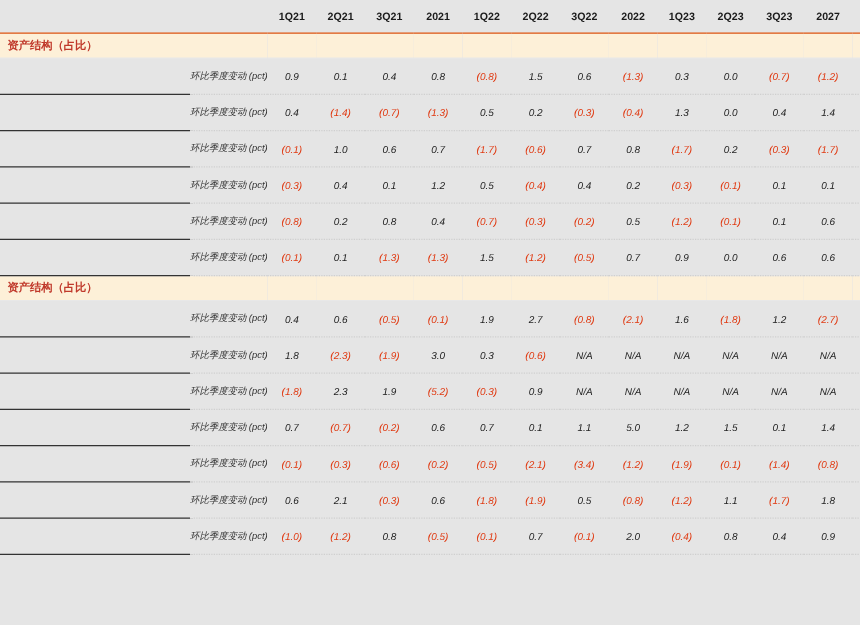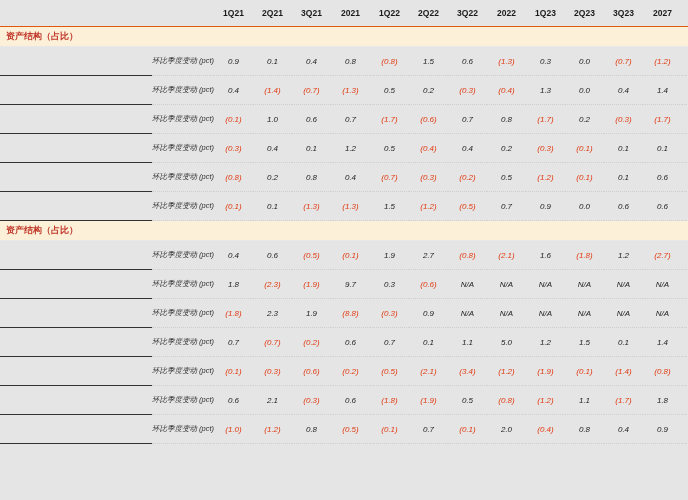--- a/index.html
+++ b/index.html
@@ -288,38 +288,38 @@
           <td class="val">1.2</td>
           <td class="val neg">(2.7)</td>
           <td class="val neg">(0.3)</td>
         </tr>
         <tr class="data-row">
           <td class="label"></td>
           <td class="metric">环比季度变动 (pct)</td>
           <td class="val">1.8</td>
           <td class="val neg">(2.3)</td>
           <td class="val neg">(1.9)</td>
-          <td class="val">9.7</td>
+          <td class="val">3.0</td>
           <td class="val">0.3</td>
           <td class="val neg">(0.6)</td>
           <td class="val">N/A</td>
           <td class="val">N/A</td>
           <td class="val">N/A</td>
           <td class="val">N/A</td>
           <td class="val">N/A</td>
           <td class="val">N/A</td>
           <td class="val">N/A</td>
         </tr>
         <tr class="data-row">
           <td class="label"></td>
           <td class="metric">环比季度变动 (pct)</td>
           <td class="val neg">(1.8)</td>
           <td class="val">2.3</td>
           <td class="val">1.9</td>
-          <td class="val neg">(8.8)</td>
+          <td class="val neg">(5.2)</td>
           <td class="val neg">(0.3)</td>
           <td class="val">0.9</td>
           <td class="val">N/A</td>
           <td class="val">N/A</td>
           <td class="val">N/A</td>
           <td class="val">N/A</td>
           <td class="val">N/A</td>
           <td class="val">N/A</td>
           <td class="val">N/A</td>
         </tr>

